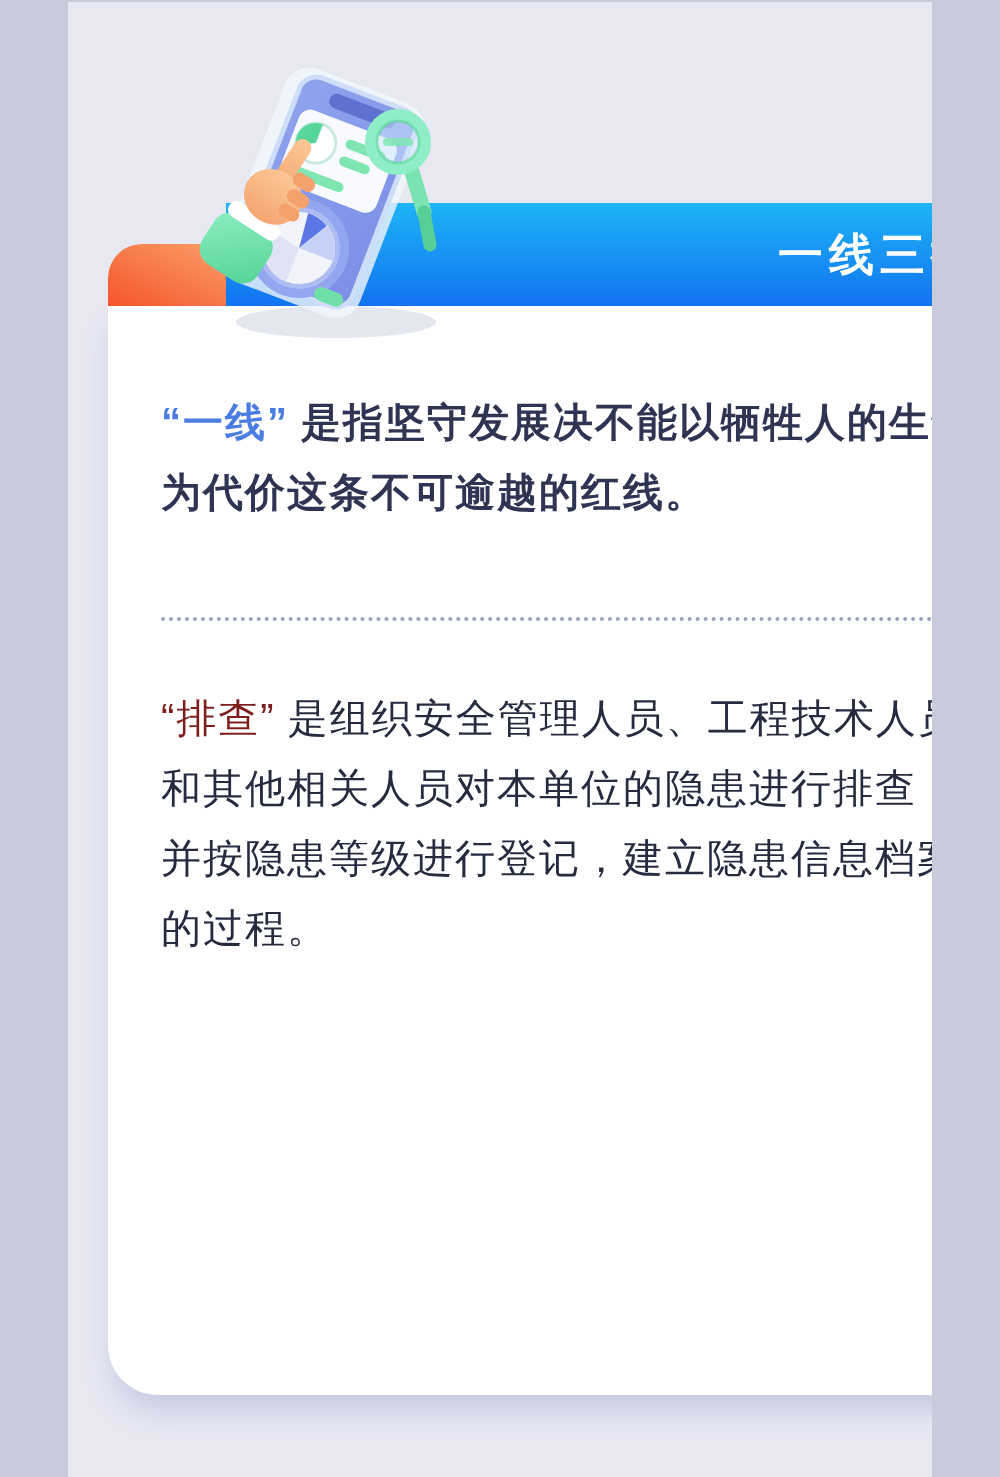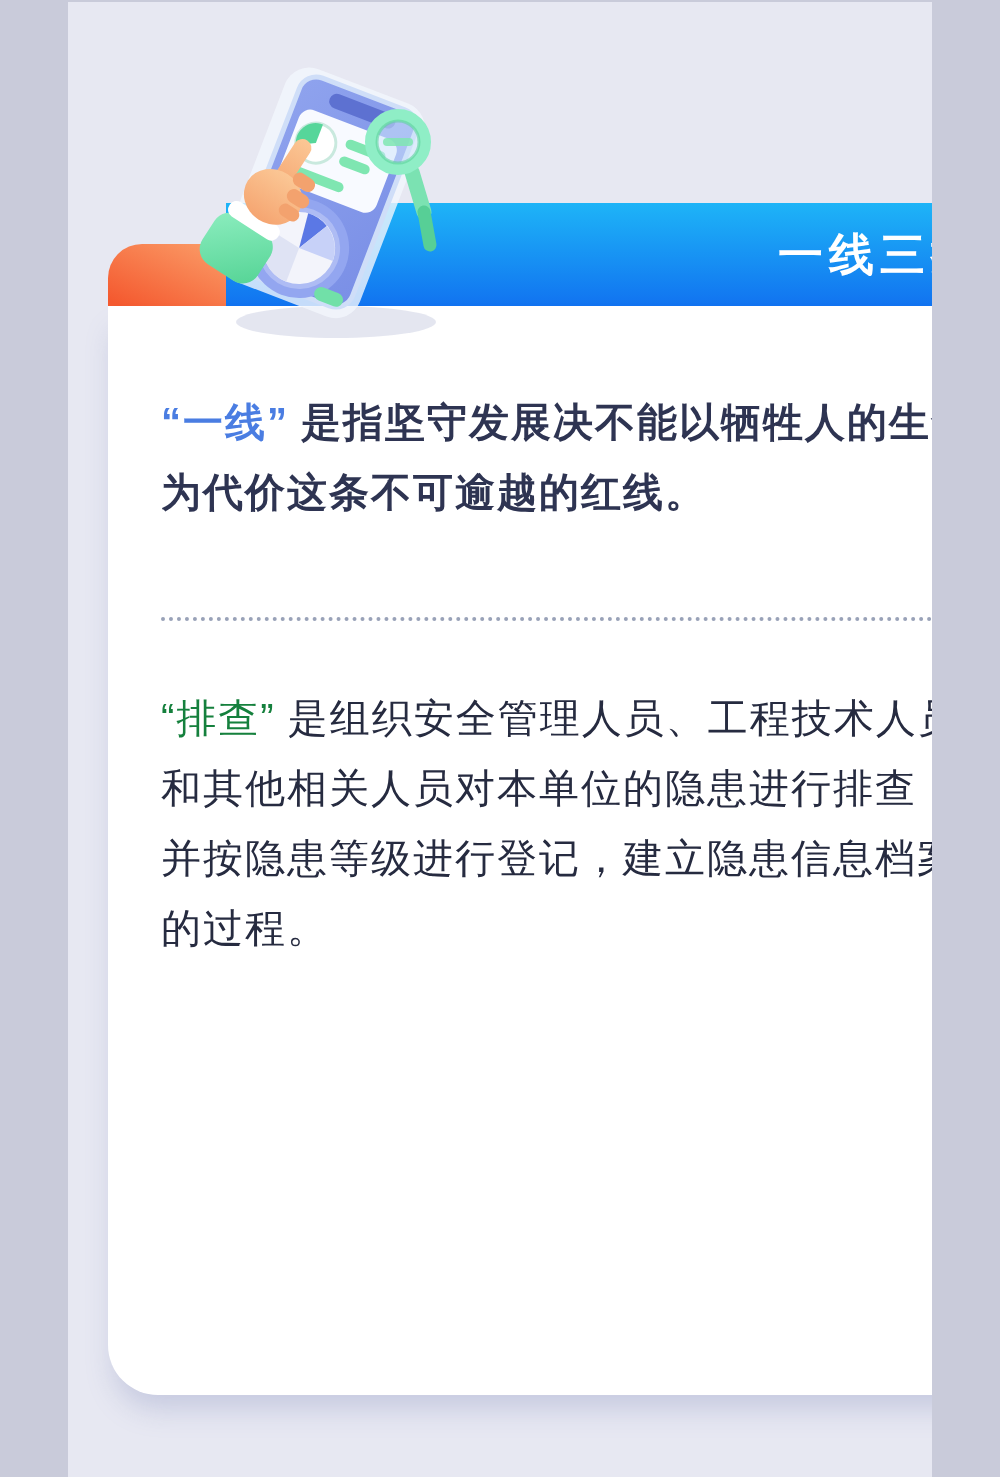--- a/index.html
+++ b/index.html
@@ -31,21 +31,21 @@
     position:absolute; left:40px; top:304px; width:920px; height:1089px;
     background:#ffffff; border-radius:0 0 50px 50px;
     box-shadow:0 20px 28px -6px rgba(122,132,182,.30);
     box-sizing:border-box; padding:81px 54px 0 53px; z-index:3;
   }
   .para { margin:0; font-size:40px; line-height:70px; letter-spacing:2px; }
   .para .term { margin-right:12px; }
   .p-bold { font-weight:700; color:#2e3452; }
   .p-normal { font-weight:400; color:#262b40; }
   .term-blue { color:#4a7de2; }
-  .term-orange { color:#15803d; }
+  .term-orange { color:#7f1d1d; }
   #p1 { margin-bottom:82px; }
   #p3 { margin-bottom:30px; }
   #p4 { margin-bottom:47px; }
   .divider {
     height:0; border:none; border-top:4px dotted #99a2b8;
     margin:90px 2px 62px 0;
   }
 </style>
 </head>
 <body>

